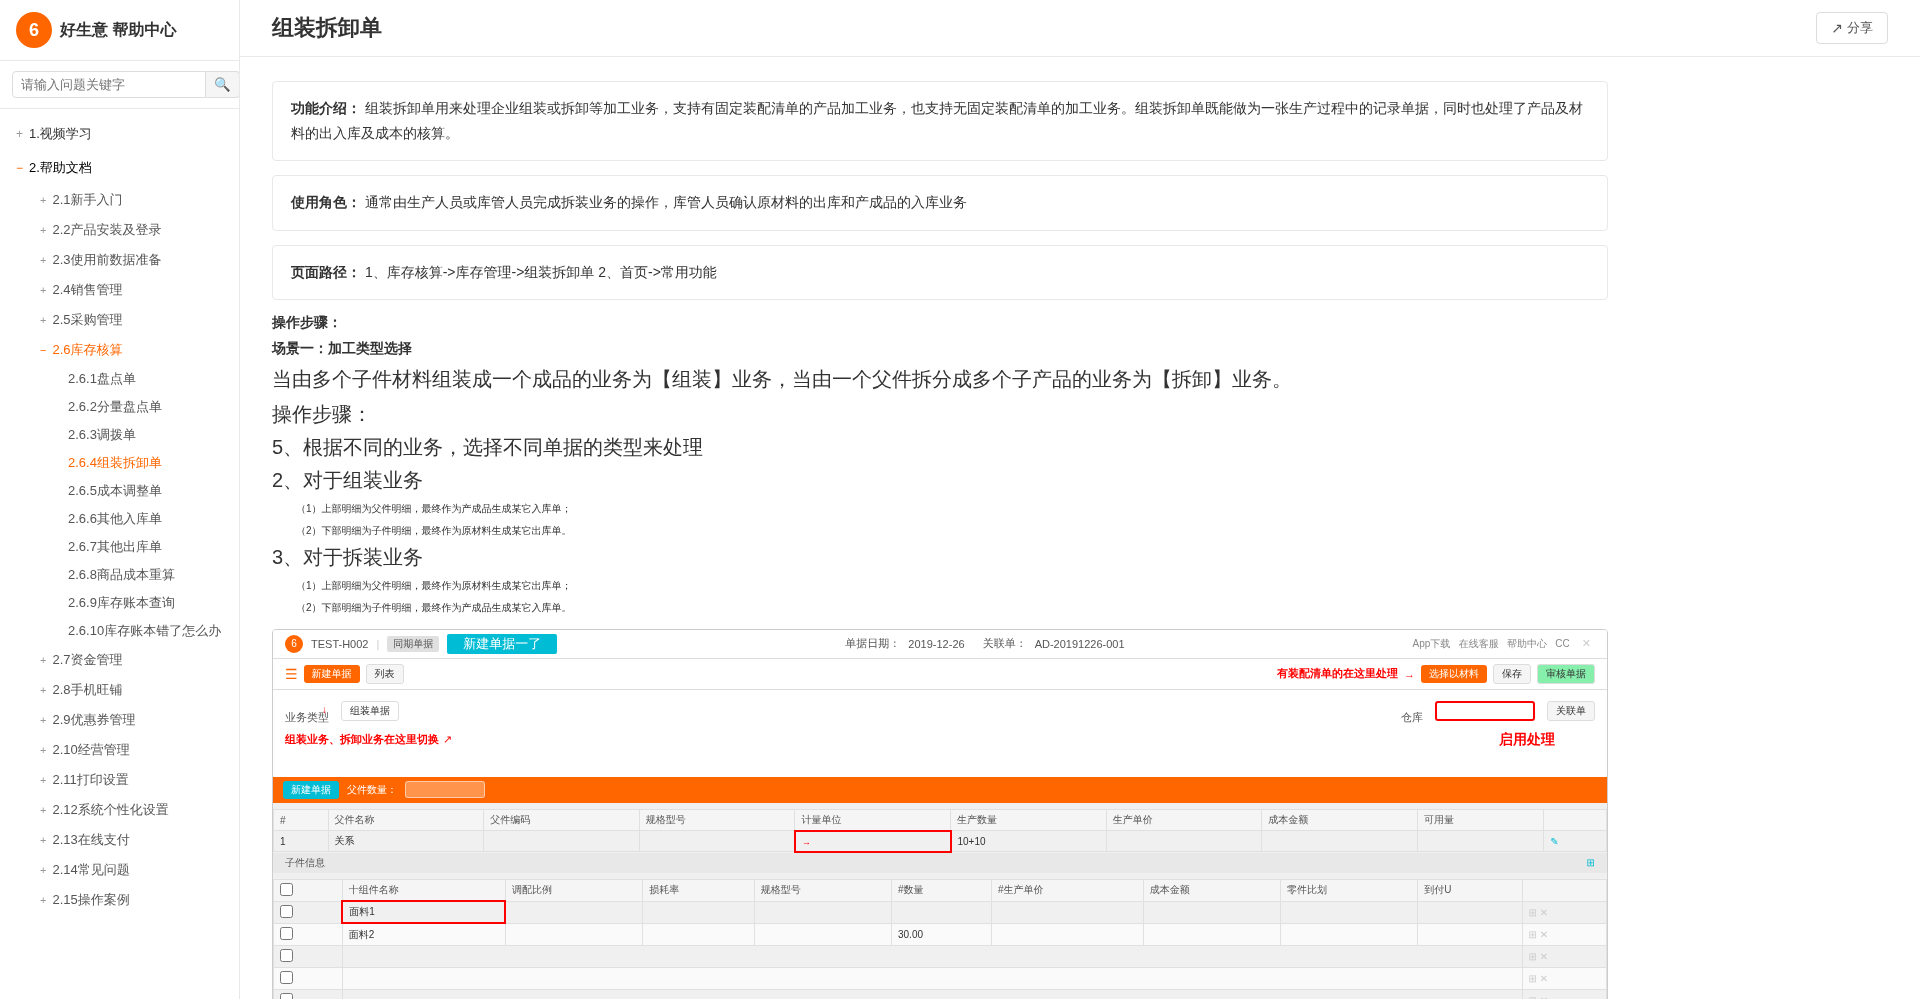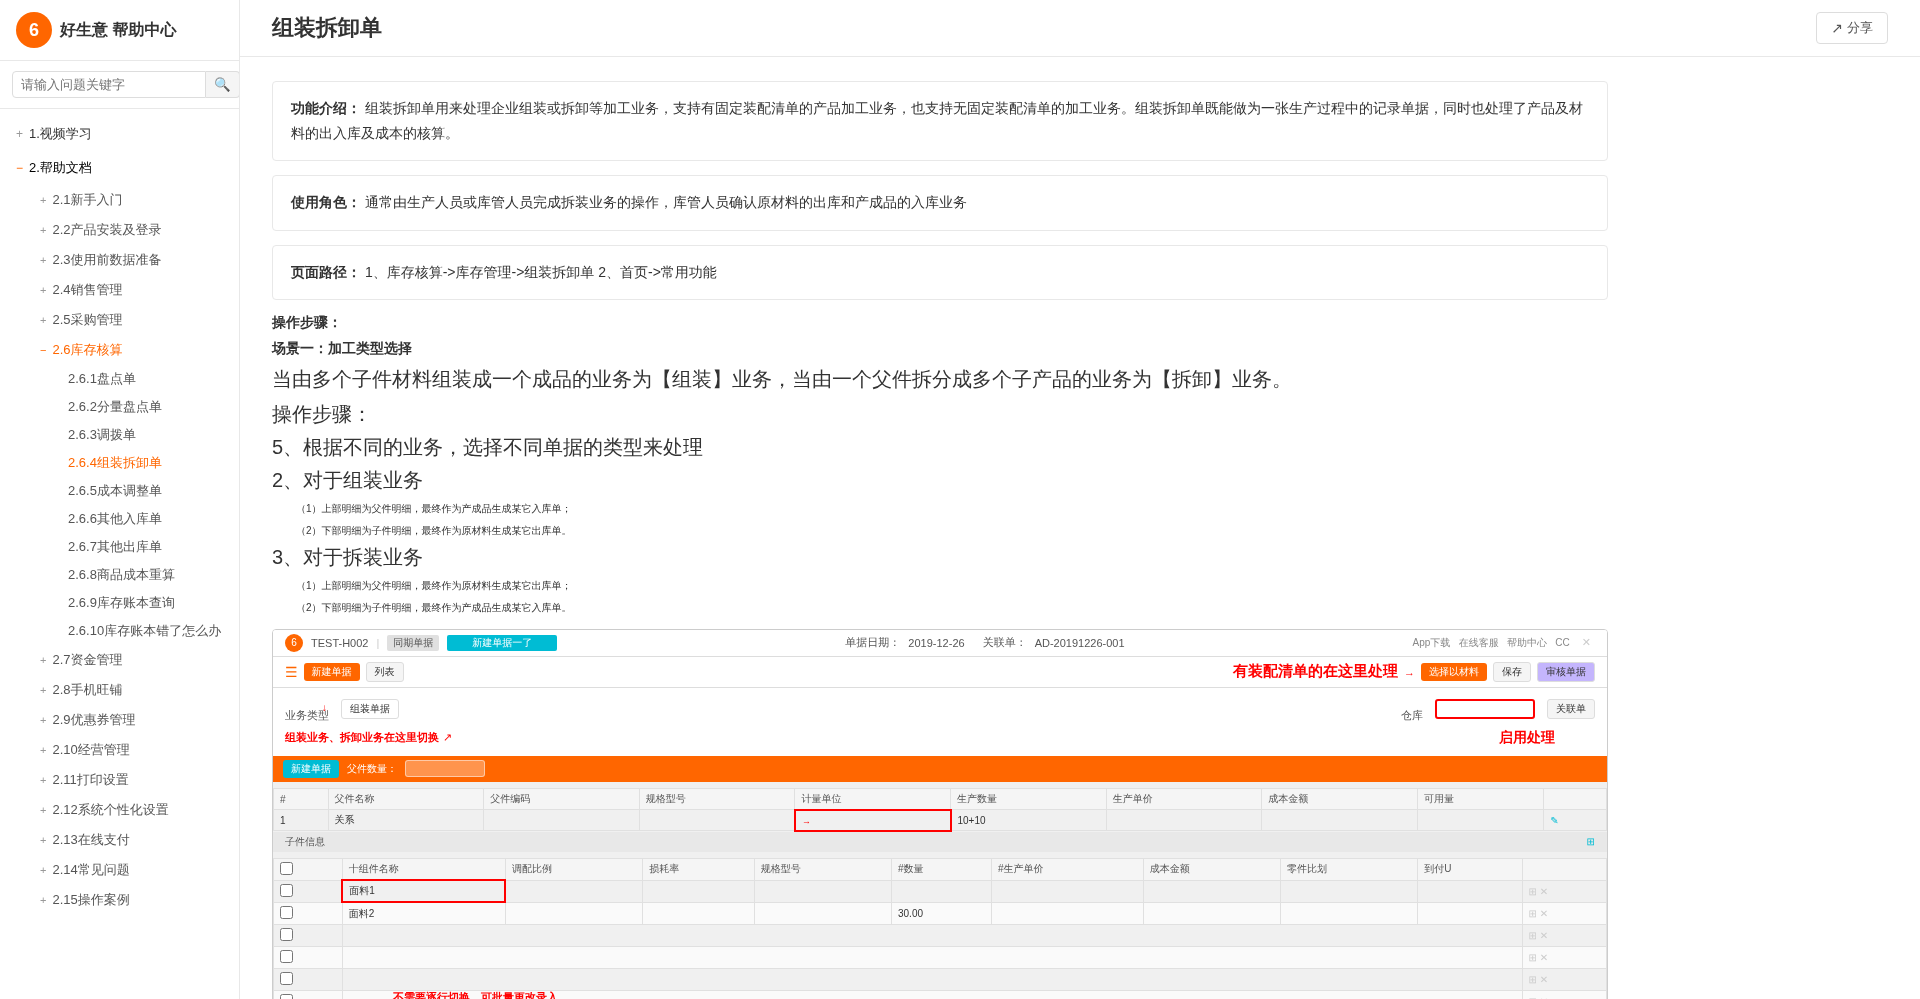--- a/index.html
+++ b/index.html
@@ -335,57 +335,57 @@
     </div>
 
     <div class="screenshot-container" style="position:relative;">
       <div class="mock-app">
 
         <div class="mock-titlebar">
           <div class="app-badge">6</div>
           <span>TEST-H002</span>
           <span style="color:#ccc;">|</span>
           <span style="background:#e0e0e0;padding:1px 6px;border-radius:2px;font-size:10px;">同期单据</span>
-          <span style="background:#00bcd4;color:#fff;padding:1px 25px;border-radius:2px;font-size:10px;">新建单据一了</span>
+          <span style="background:#00bcd4;color:#fff;padding:1px 16px;border-radius:2px;font-size:13px;">新建单据一了</span>
           <span style="flex:1"></span>
           <span>单据日期：</span>
           <span>2019-12-26</span>
           <span style="margin-left:10px;">关联单：</span>
           <span>AD-20191226-001</span>
           <span style="flex:1"></span>
           <span style="color:#888;font-size:10px;">App下载 &nbsp; 在线客服 &nbsp; 帮助中心 &nbsp; CC</span>
           <span style="color:#ccc;margin:0 4px;">✕</span>
         </div>
 
         <div class="mock-toolbar">
           <span style="color:#ff6600;font-size:14px;">☰</span>
           <span style="background:#ff6600;color:#fff;padding:2px 8px;border-radius:3px;font-size:10px;cursor:pointer;">新建单据</span>
           <span style="background:#f5f5f5;border:1px solid #ddd;padding:2px 8px;border-radius:3px;font-size:10px;cursor:pointer;">列表</span>
           <span style="flex:1"></span>
-          <span style="color:red;font-size:15px;font-weight:bold;">有装配清单的在这里处理</span>
+          <span style="color:red;font-size:11px;font-weight:bold;">有装配清单的在这里处理</span>
           <span style="color:red;">→</span>
           <span style="background:#ff6600;color:#fff;padding:2px 8px;border-radius:3px;font-size:10px;cursor:pointer;">选择以材料</span>
           <span style="background:#f5f5f5;border:1px solid #ddd;padding:2px 8px;border-radius:3px;font-size:10px;cursor:pointer;">保存</span>
-          <span style="background:#c4b5fd;border:1px solid #ddd;padding:2px 8px;border-radius:3px;font-size:10px;cursor:pointer;">审核单据</span>
+          <span style="background:#86efac;border:1px solid #ddd;padding:2px 8px;border-radius:3px;font-size:10px;cursor:pointer;">审核单据</span>
         </div>
 
         <div class="mock-content">
           <div class="mock-form-row">
             <span class="mock-label">业务类型</span>
             <span style="background:#fff;border:1px solid #ddd;padding:2px 8px;border-radius:3px;font-size:10px;position:relative;">
               组装单据
               <span style="color:red;position:absolute;left:-20px;">↓</span>
             </span>
             <span style="flex:1"></span>
             <span class="mock-label">仓库</span>
             <input class="mock-input highlighted" value="" style="width: 100px;">
             <span style="background:#f5f5f5;border:1px solid #ddd;padding:2px 8px;border-radius:3px;font-size:10px;cursor:pointer;">关联单</span>
           </div>
 
-          <div style="display:flex;align-items:center;gap:4px;margin-bottom:1px;">
+          <div style="display:flex;align-items:center;gap:4px;margin-bottom:20px;">
             <span style="color:red;font-size:11px;font-weight:bold;">组装业务、拆卸业务在这里切换</span>
             <span style="color:red;">↗</span>
             <span style="flex:1"></span>
             <span style="color:red;font-size:14px;font-weight:bold;margin-right:40px;">启用处理</span>
           </div>
         </div>
 
         <div class="mock-section-header">
           <span class="mock-section-label">新建单据</span>
           <span style="font-size:10px;">父件数量：</span>

